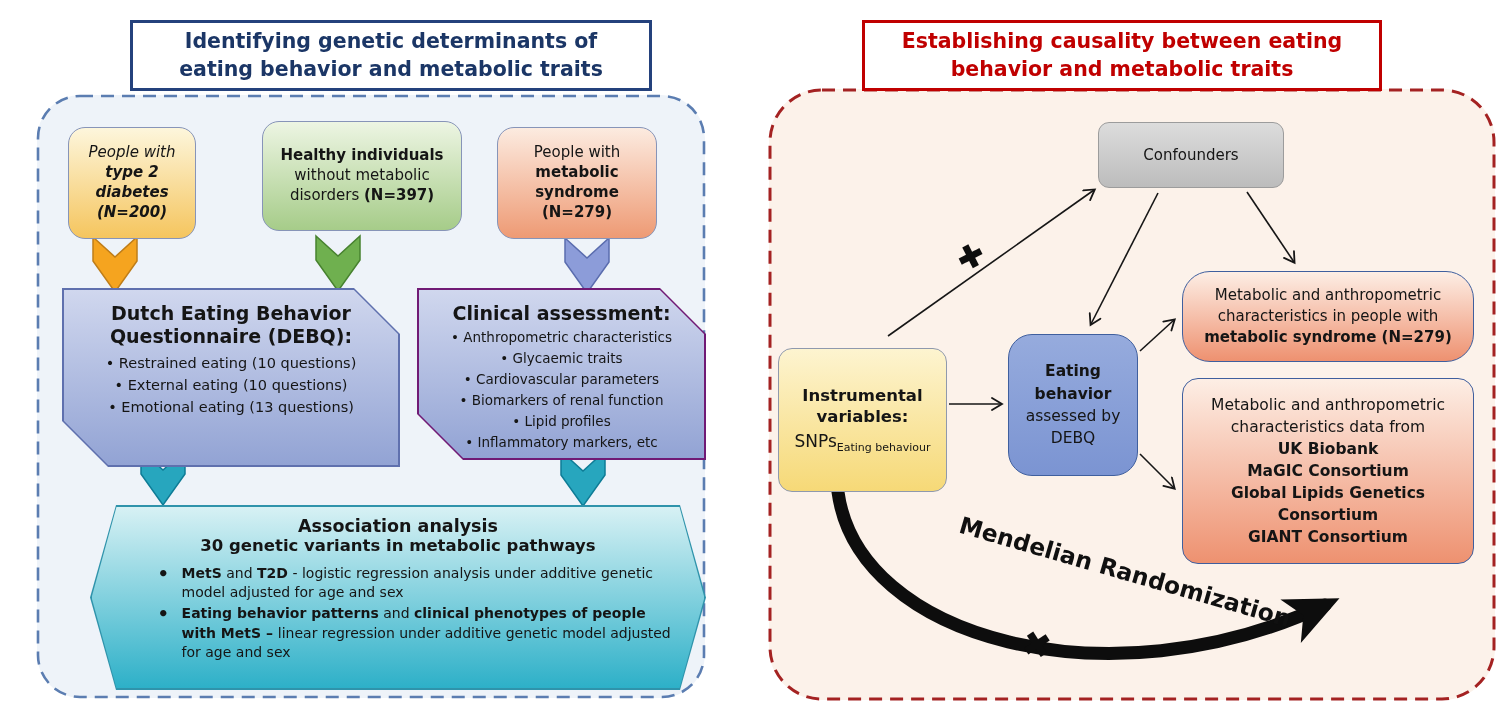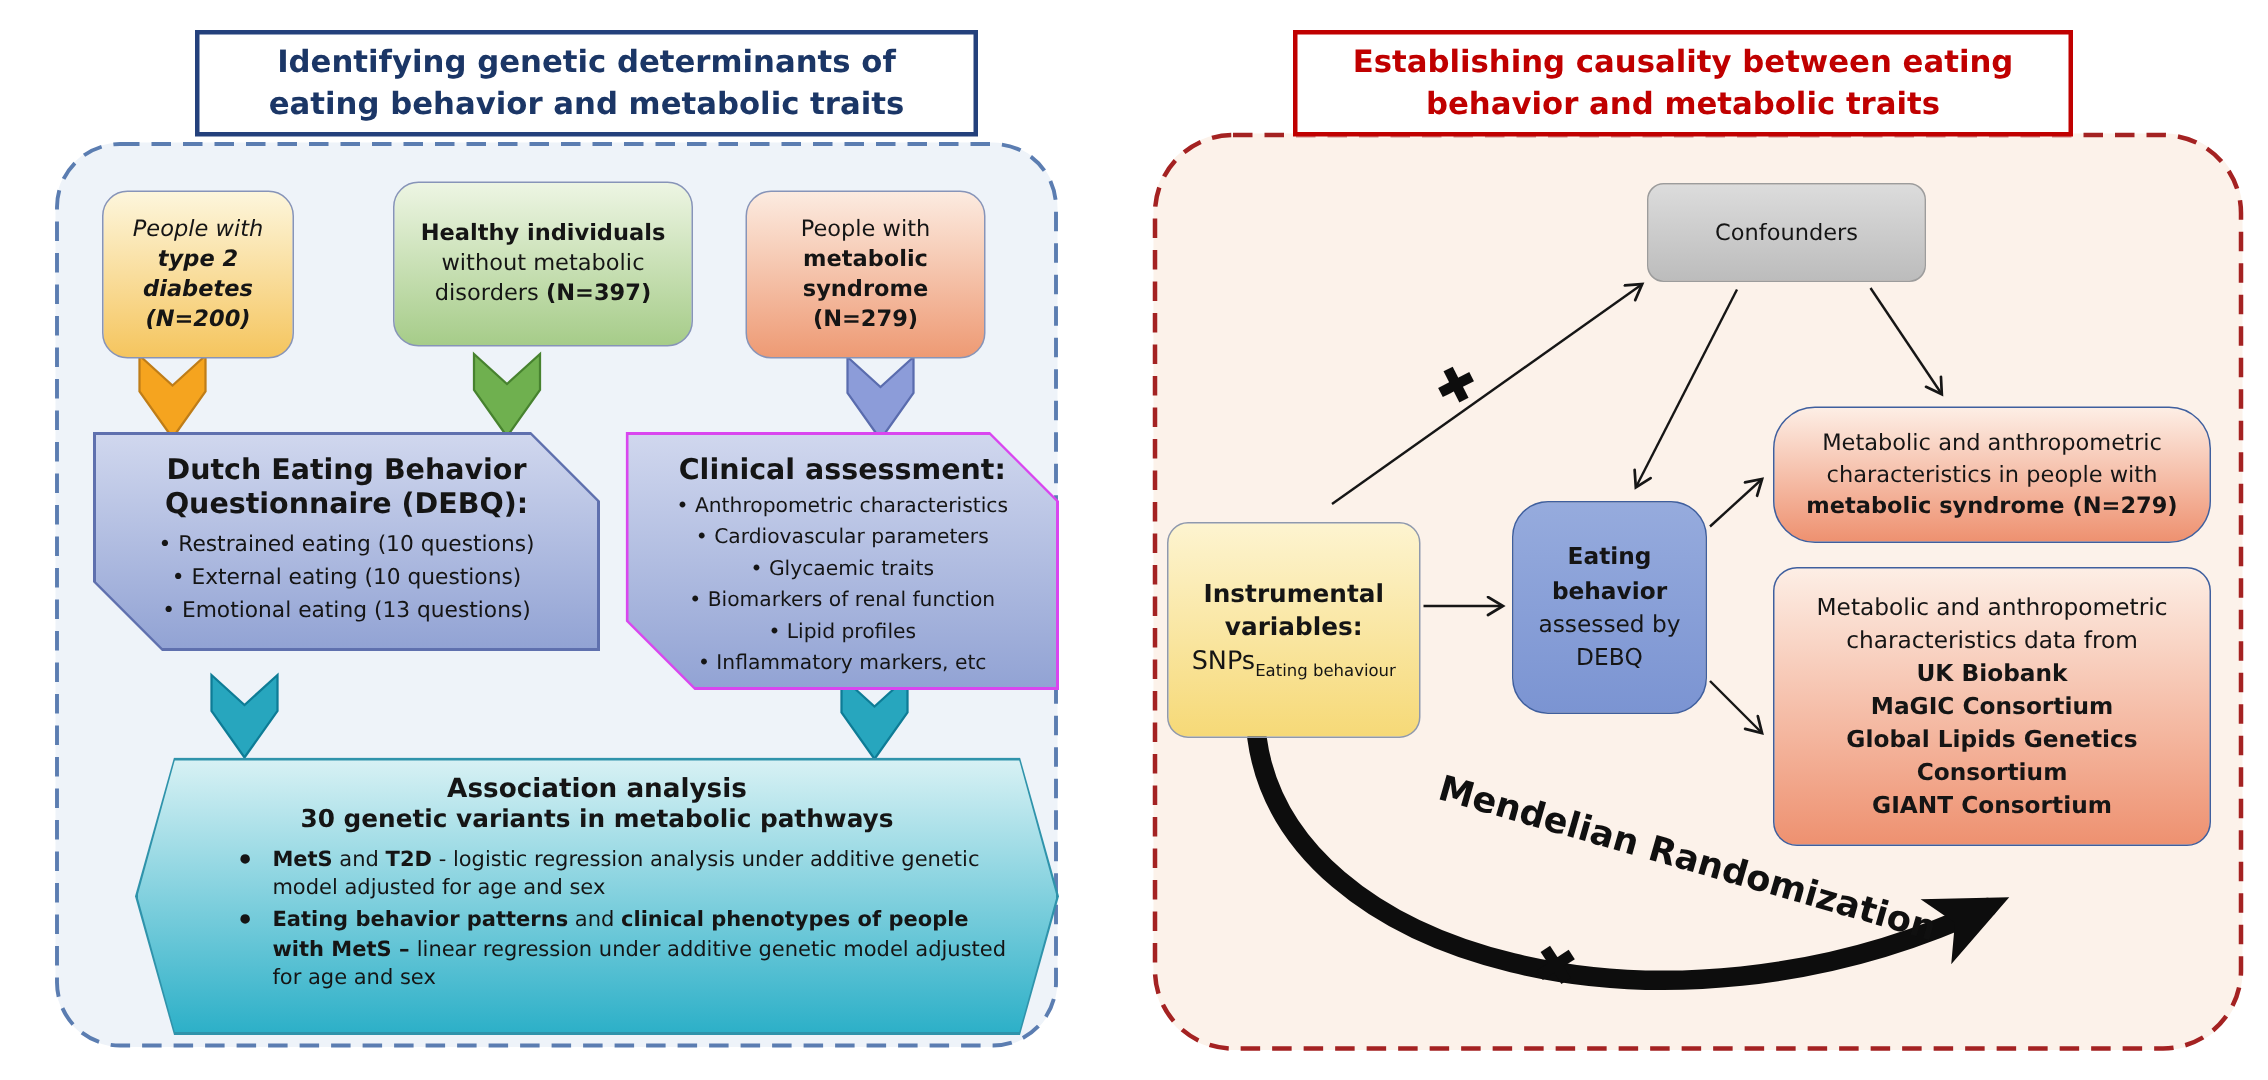--- a/index.html
+++ b/index.html
@@ -23,22 +23,22 @@
   #cohort-t2d{left:68px;top:127px;width:128px;height:112px;background:linear-gradient(#fdf6dc,#f5c55e);font-style:italic;}
   #cohort-healthy{left:262px;top:121px;width:200px;height:110px;background:linear-gradient(#edf5e3,#a6cc89);}
   #cohort-mets{left:497px;top:127px;width:160px;height:112px;background:linear-gradient(#fcebe0,#ee9a74);}
 
   
   .snip-outer{position:absolute;z-index:3;
     clip-path:polygon(0 0,calc(100% - 46px) 0,100% 46px,100% 100%,46px 100%,0 calc(100% - 46px));}
   .snip-inner{position:absolute;inset:1.6px;background:linear-gradient(#d0d7ee,#92a3d4);
     clip-path:polygon(0 0,calc(100% - 45px) 0,100% 45px,100% 100%,45px 100%,0 calc(100% - 45px));
     display:flex;flex-direction:column;align-items:center;text-align:center;}
-  #debq{left:62px;top:288px;width:338px;height:146px;background:#5f70ae;}
-  #clinical{left:417px;top:288px;width:289px;height:172px;background:#d946ef;}
+  #debq{left:62px;top:288px;width:338px;height:179px;background:#5f70ae;}
+  #clinical{left:417px;top:288px;width:289px;height:172px;background:#701a75;}
   .snip-head{font-weight:bold;font-size:19px;line-height:1.25;margin-top:12px;}
   .snip-bullets{list-style:none;margin:4px 0 0 0;padding:0;font-size:14.5px;line-height:1.5;}
   #clinical .snip-bullets{font-size:13.5px;line-height:1.55;margin-top:2px;}
   .snip-bullets li::before{content:"•  ";}
 
   
   #assoc{left:90px;top:505px;width:616px;height:185px;background:#2f93ab;z-index:3;position:absolute;
     clip-path:polygon(26px 0,calc(100% - 26px) 0,100% 50%,calc(100% - 26px) 100%,26px 100%,0 50%);}
   #assoc .hex-inner{position:absolute;inset:1.6px;background:linear-gradient(#d7f1f4,#2db0c8);
     clip-path:polygon(25px 0,calc(100% - 25px) 0,100% 50%,calc(100% - 25px) 100%,25px 100%,0 50%);}
@@ -143,22 +143,22 @@
         <li>Emotional eating (13 questions)</li>
       </ul>
     </div>
   </div>
 
   <div class="snip-outer" id="clinical">
     <div class="snip-inner">
       <div class="snip-head">Clinical assessment:</div>
       <ul class="snip-bullets">
         <li>Anthropometric characteristics</li>
+        <li>Glycaemic traits</li>
         <li>Cardiovascular parameters</li>
-        <li>Glycaemic traits</li>
         <li>Biomarkers of renal function</li>
         <li>Lipid profiles</li>
         <li>Inflammatory markers, etc</li>
       </ul>
     </div>
   </div>
 
   <div id="assoc">
     <div class="hex-inner">
       <div class="assoc-title">Association analysis</div>

